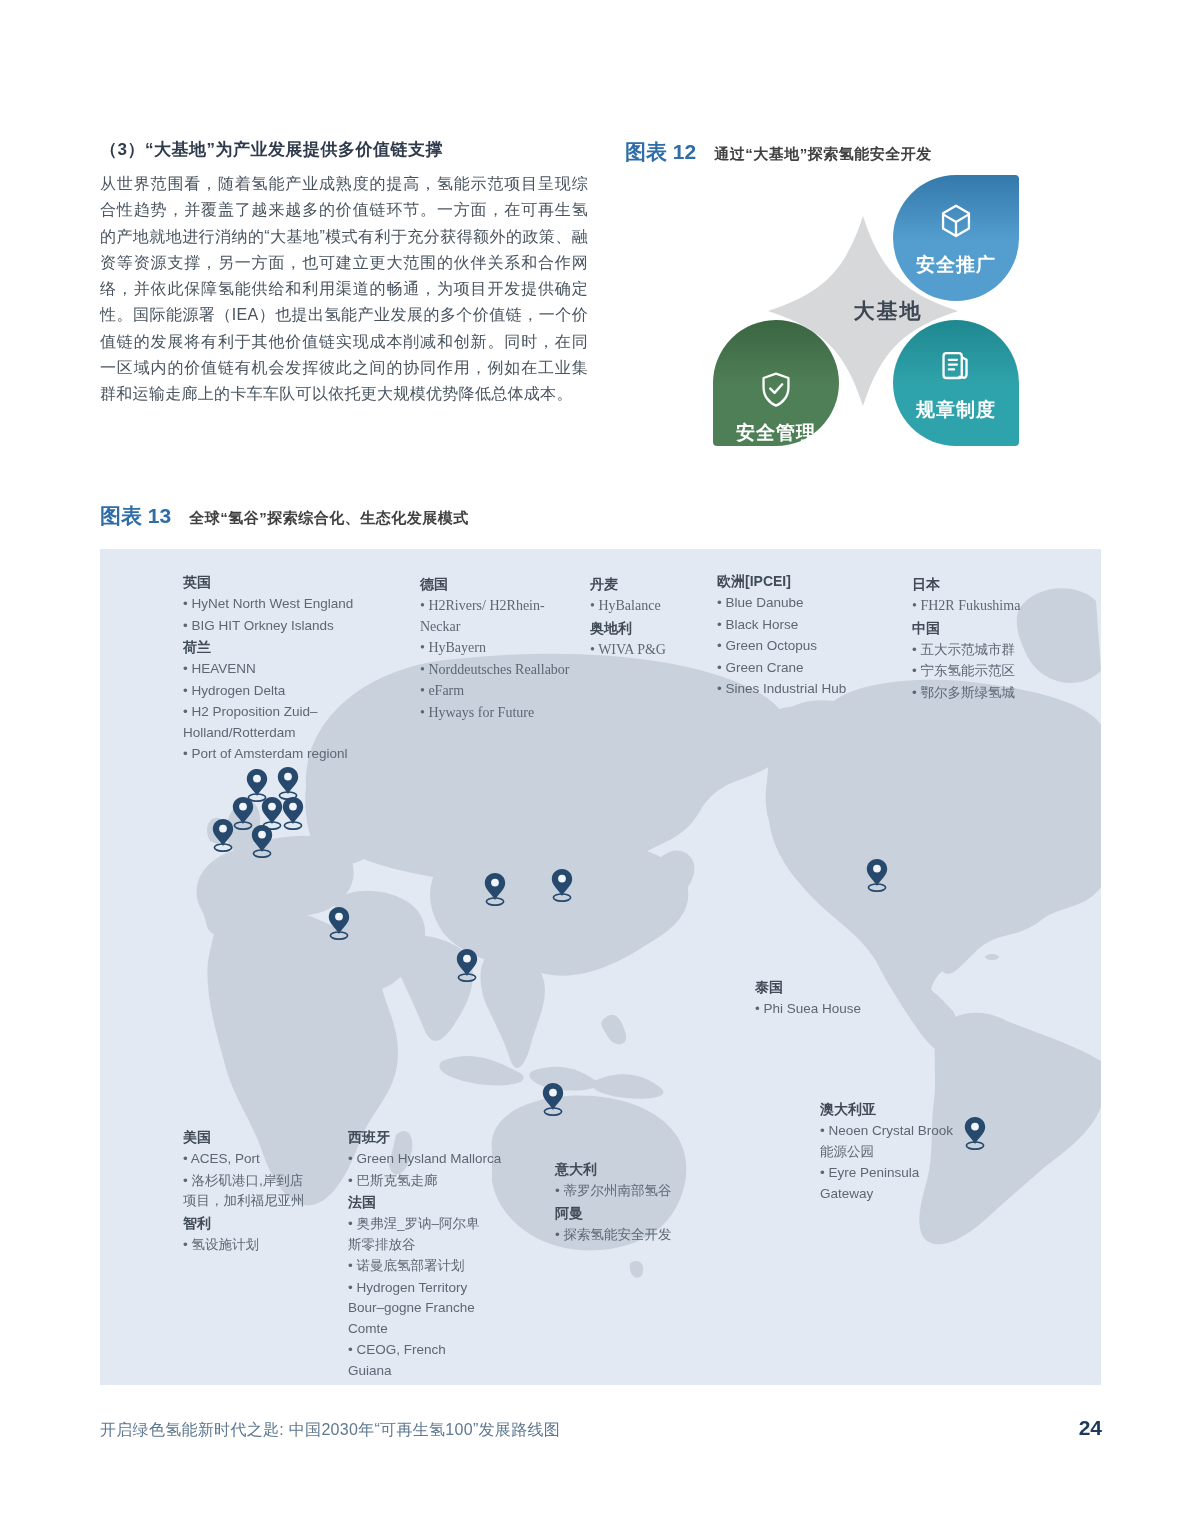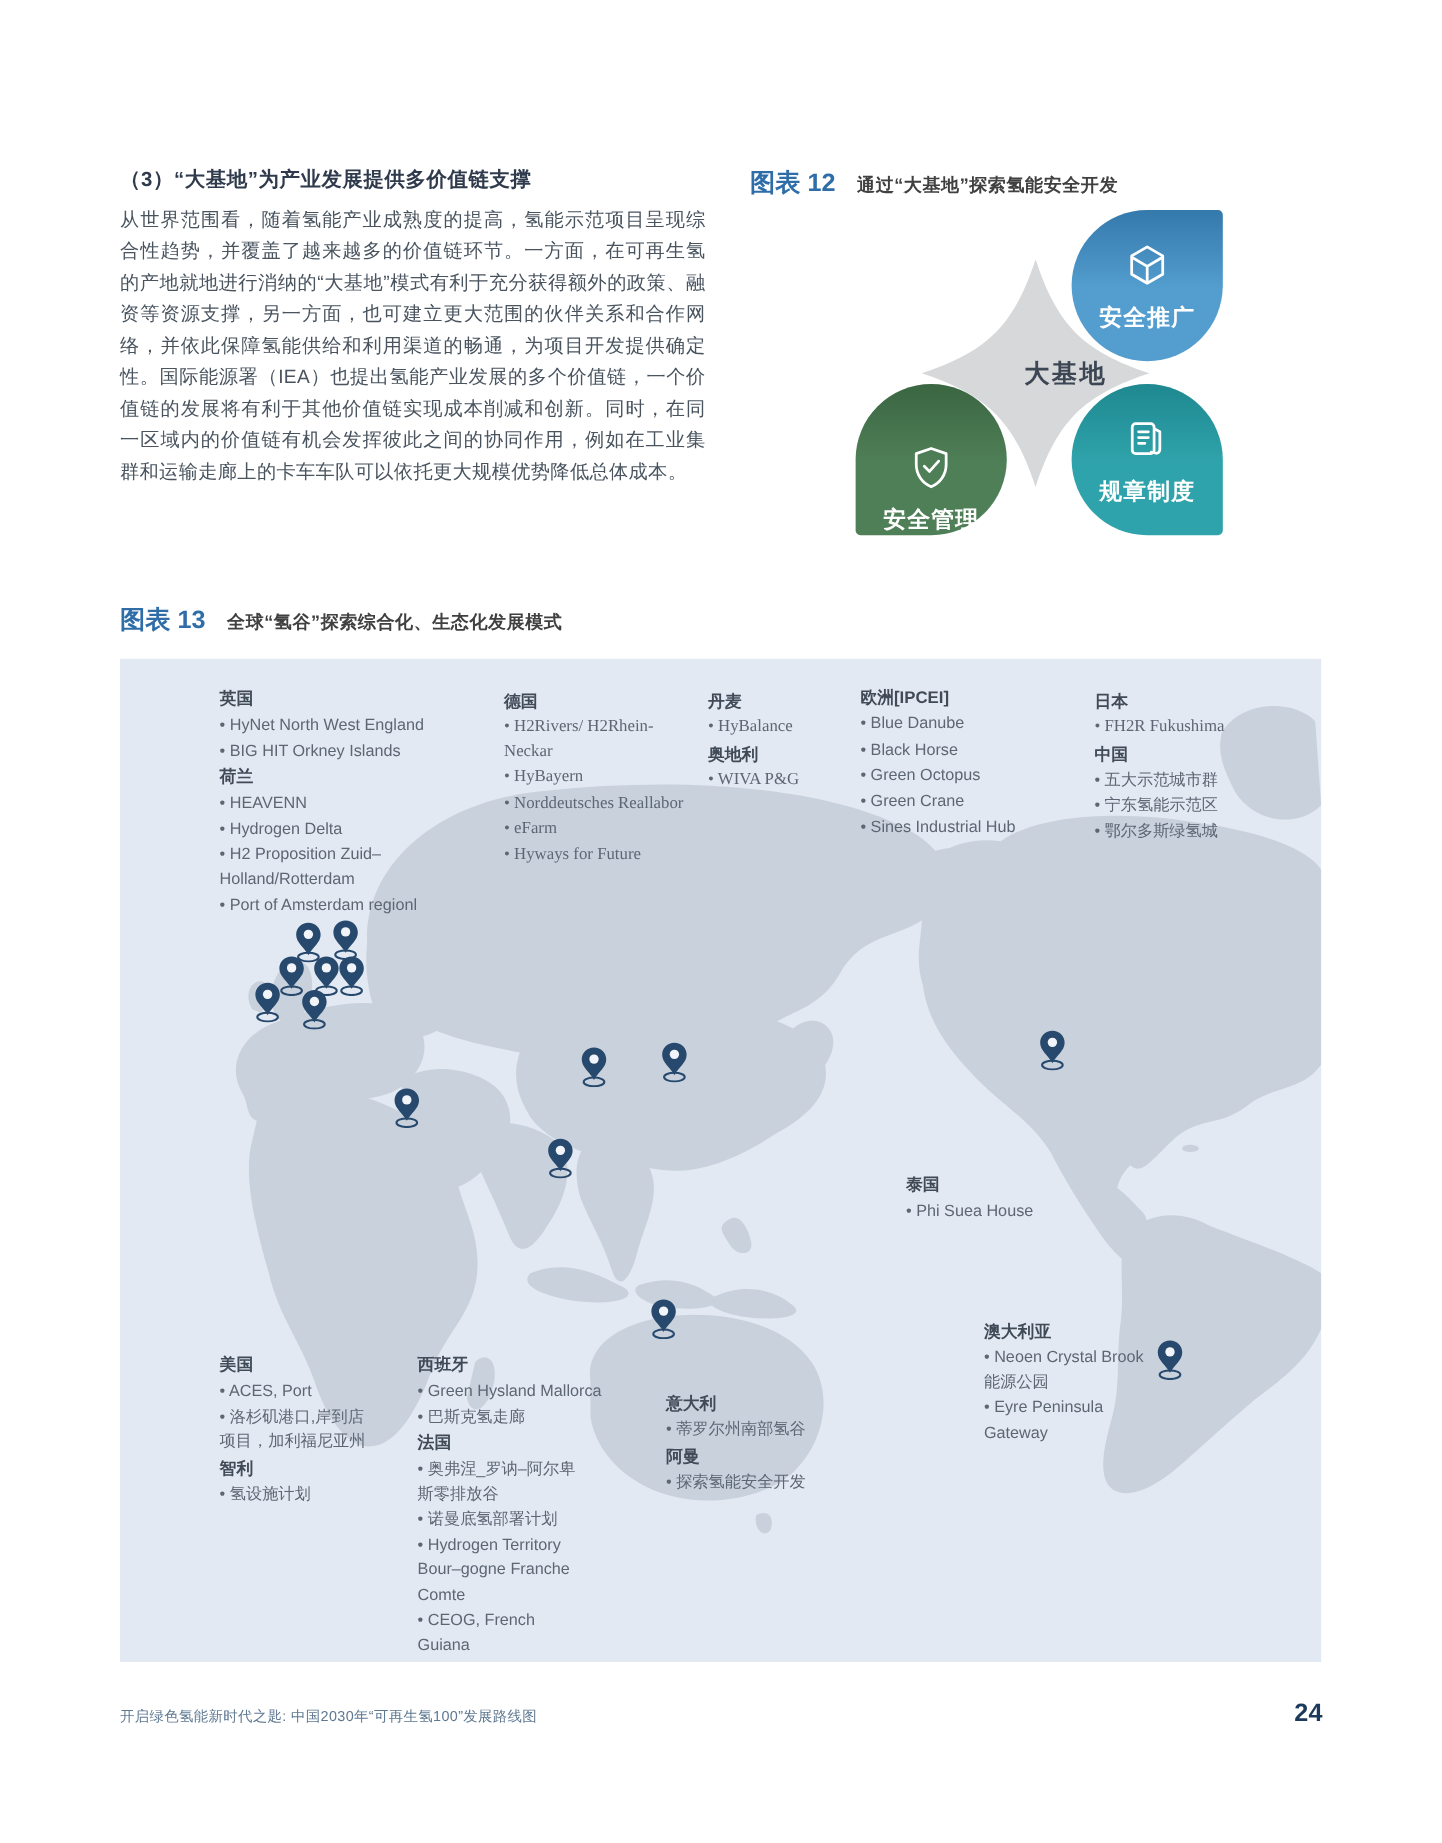--- a/index.html
+++ b/index.html
@@ -37,21 +37,21 @@
   .map-svg { position:absolute; left:0; top:0; }
   .map-block { position:absolute; font-size:13.5px; }
   .map-block .country { font-weight:bold; color:#414b58; line-height:21px; margin-top:1px; font-size:14px; }
   .map-block .item { color:#5d6774; line-height:20.5px; white-space:pre-line; margin-top:1px; }
   .map-block .item.serif { font-family:"Liberation Serif","DejaVu Serif",serif; font-size:14px; }
   .pin { position:absolute; width:26px; height:34px; color:#27496d; }
 
   
   .footer { position:absolute; left:100px; top:1416px; width:1002px; display:flex;
             justify-content:space-between; align-items:baseline; }
-  .footer-text { font-size:12px; color:#5e7891; letter-spacing:.3px; }
+  .footer-text { font-size:16px; color:#5e7891; letter-spacing:.3px; }
   .page-num { font-size:21px; font-weight:bold; color:#1c3a5c; }
 </style>
 </head>
 <body>
 
 <div class="page">
 
   <section class="text-col">
     <h3 class="sec-heading">（3）“大基地”为产业发展提供多价值链支撑</h3>
     <p class="sec-body">从世界范围看，随着氢能产业成熟度的提高，氢能示范项目呈现综合性趋势，并覆盖了越来越多的价值链环节。一方面，在可再生氢的产地就地进行消纳的“大基地”模式有利于充分获得额外的政策、融资等资源支撑，另一方面，也可建立更大范围的伙伴关系和合作网络，并依此保障氢能供给和利用渠道的畅通，为项目开发提供确定性。国际能源署（IEA）也提出氢能产业发展的多个价值链，一个价值链的发展将有利于其他价值链实现成本削减和创新。同时，在同一区域内的价值链有机会发挥彼此之间的协同作用，例如在工业集群和运输走廊上的卡车车队可以依托更大规模优势降低总体成本。</p>

